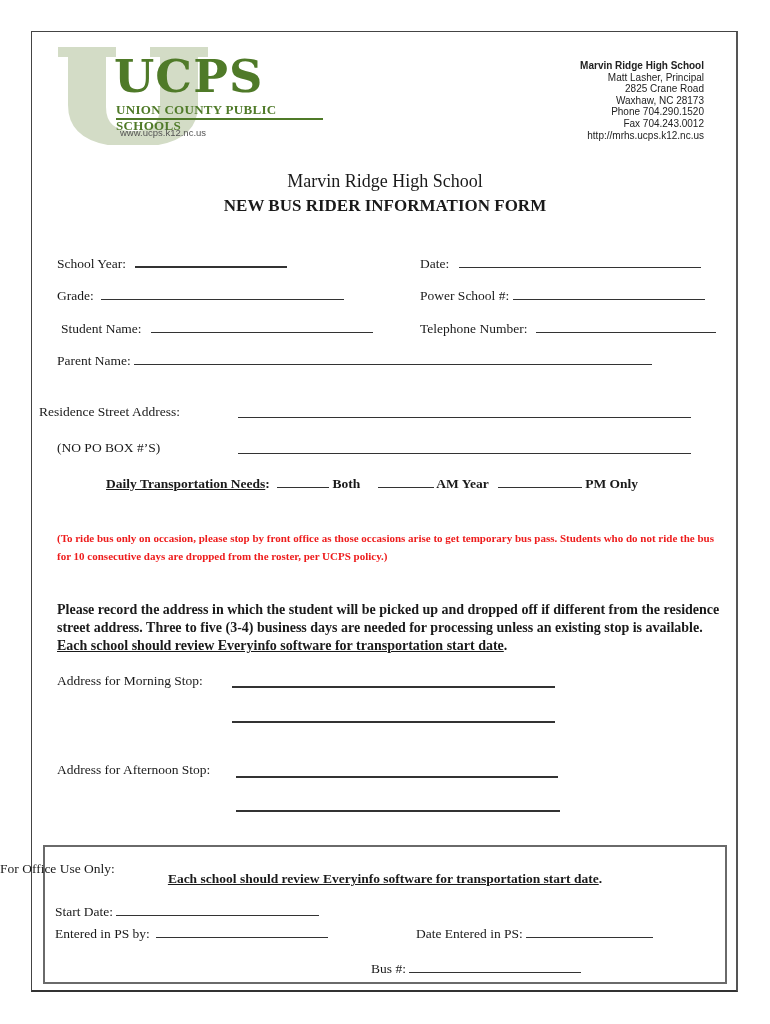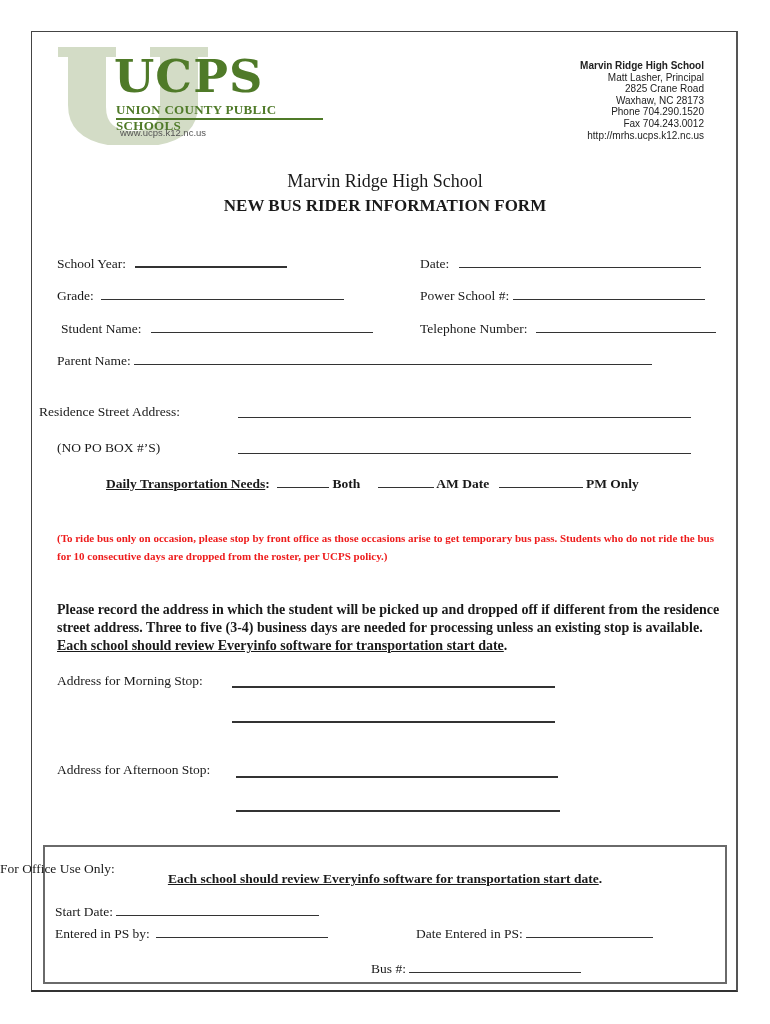--- a/index.html
+++ b/index.html
@@ -103,21 +103,21 @@
 <div class="abs f" style="left:39px; top:404px;font-family:Liberation Serif, serif;">Residence Street Address:</div>
 <div class="line" style="left:238px; top:417px; width:453px;"></div>
 <div class="abs f" style="left:57px; top:440px;">(NO PO BOX #’S)</div>
 <div class="line" style="left:238px; top:453px; width:453px;"></div>
 
 <div class="abs f bold" style="left:106px; top:476px;">
   <span class="u">Daily Transportation Needs</span><span>:</span>
   <span class="blank" style="width:52px; margin-left:4px;"></span>
   <span>Both</span>
   <span class="blank" style="width:56px; margin-left:14px;"></span>
-  <span>AM Date</span>
+  <span>AM Year</span>
   <span class="blank" style="width:84px; margin-left:6px;"></span>
   <span>PM Only</span>
 </div>
 
 <div class="abs red" style="left:57px; top:529px; width:670px; white-space:normal;">(To ride bus only on occasion, please stop by front office as those occasions arise to get temporary bus pass.  Students who do not ride the bus for 10 consecutive days are dropped from the roster, per UCPS policy.)</div>
 
 <div class="abs para" style="left:57px; top:601px; width:670px; white-space:normal;">
   <span>Please record the address in which the student will be picked up and dropped off if different from the residence street address. Three to five (3-4) business days are needed for processing unless an existing stop is available. </span><span class="u">Each school should review Everyinfo software for transportation start date</span><span>.</span>
 </div>
 

